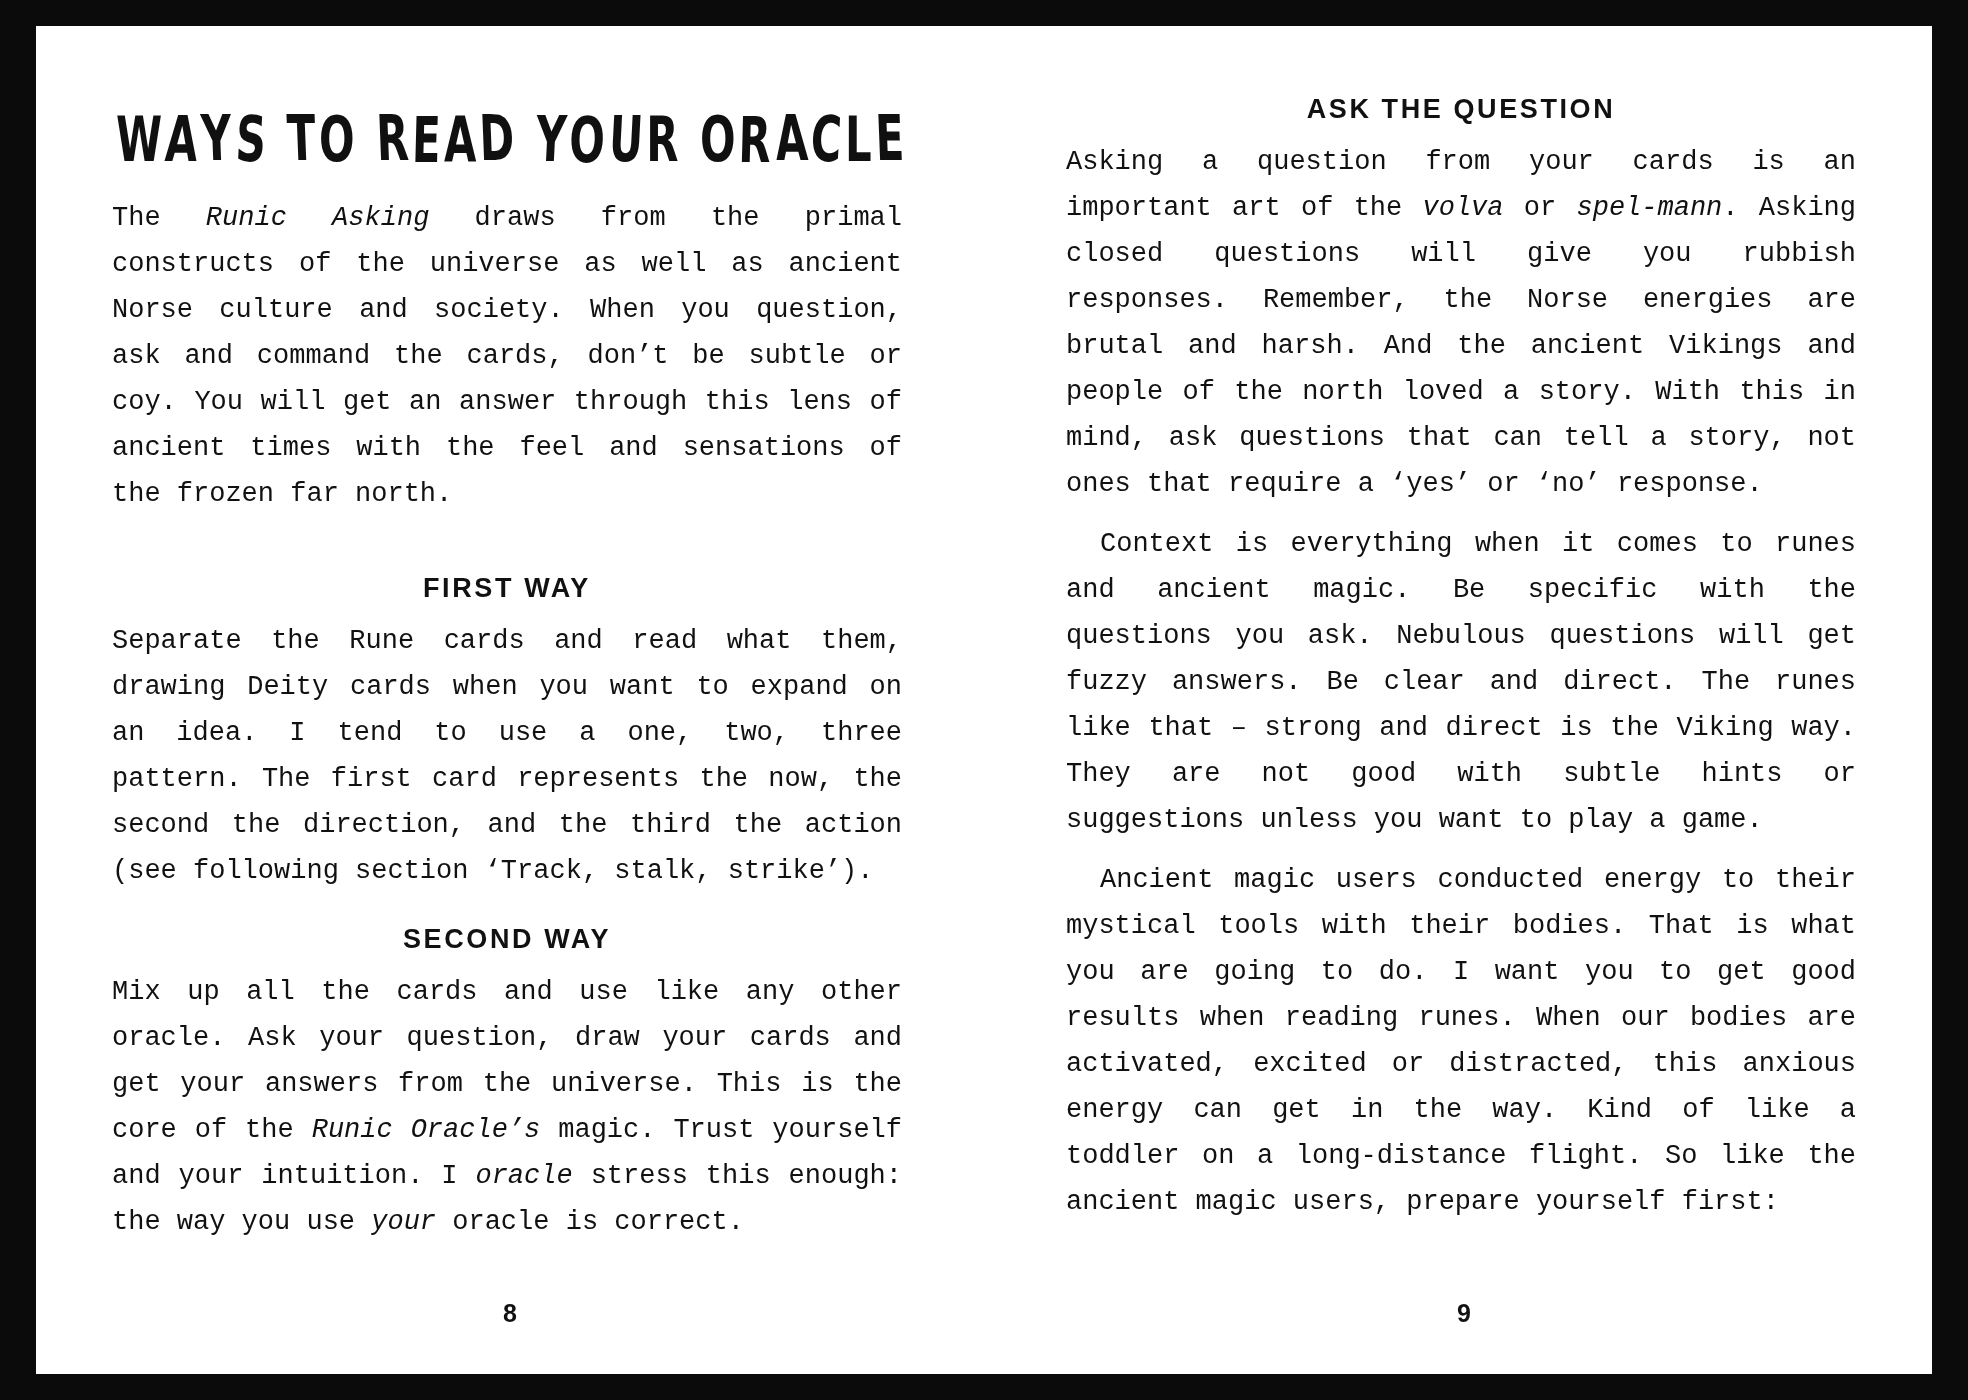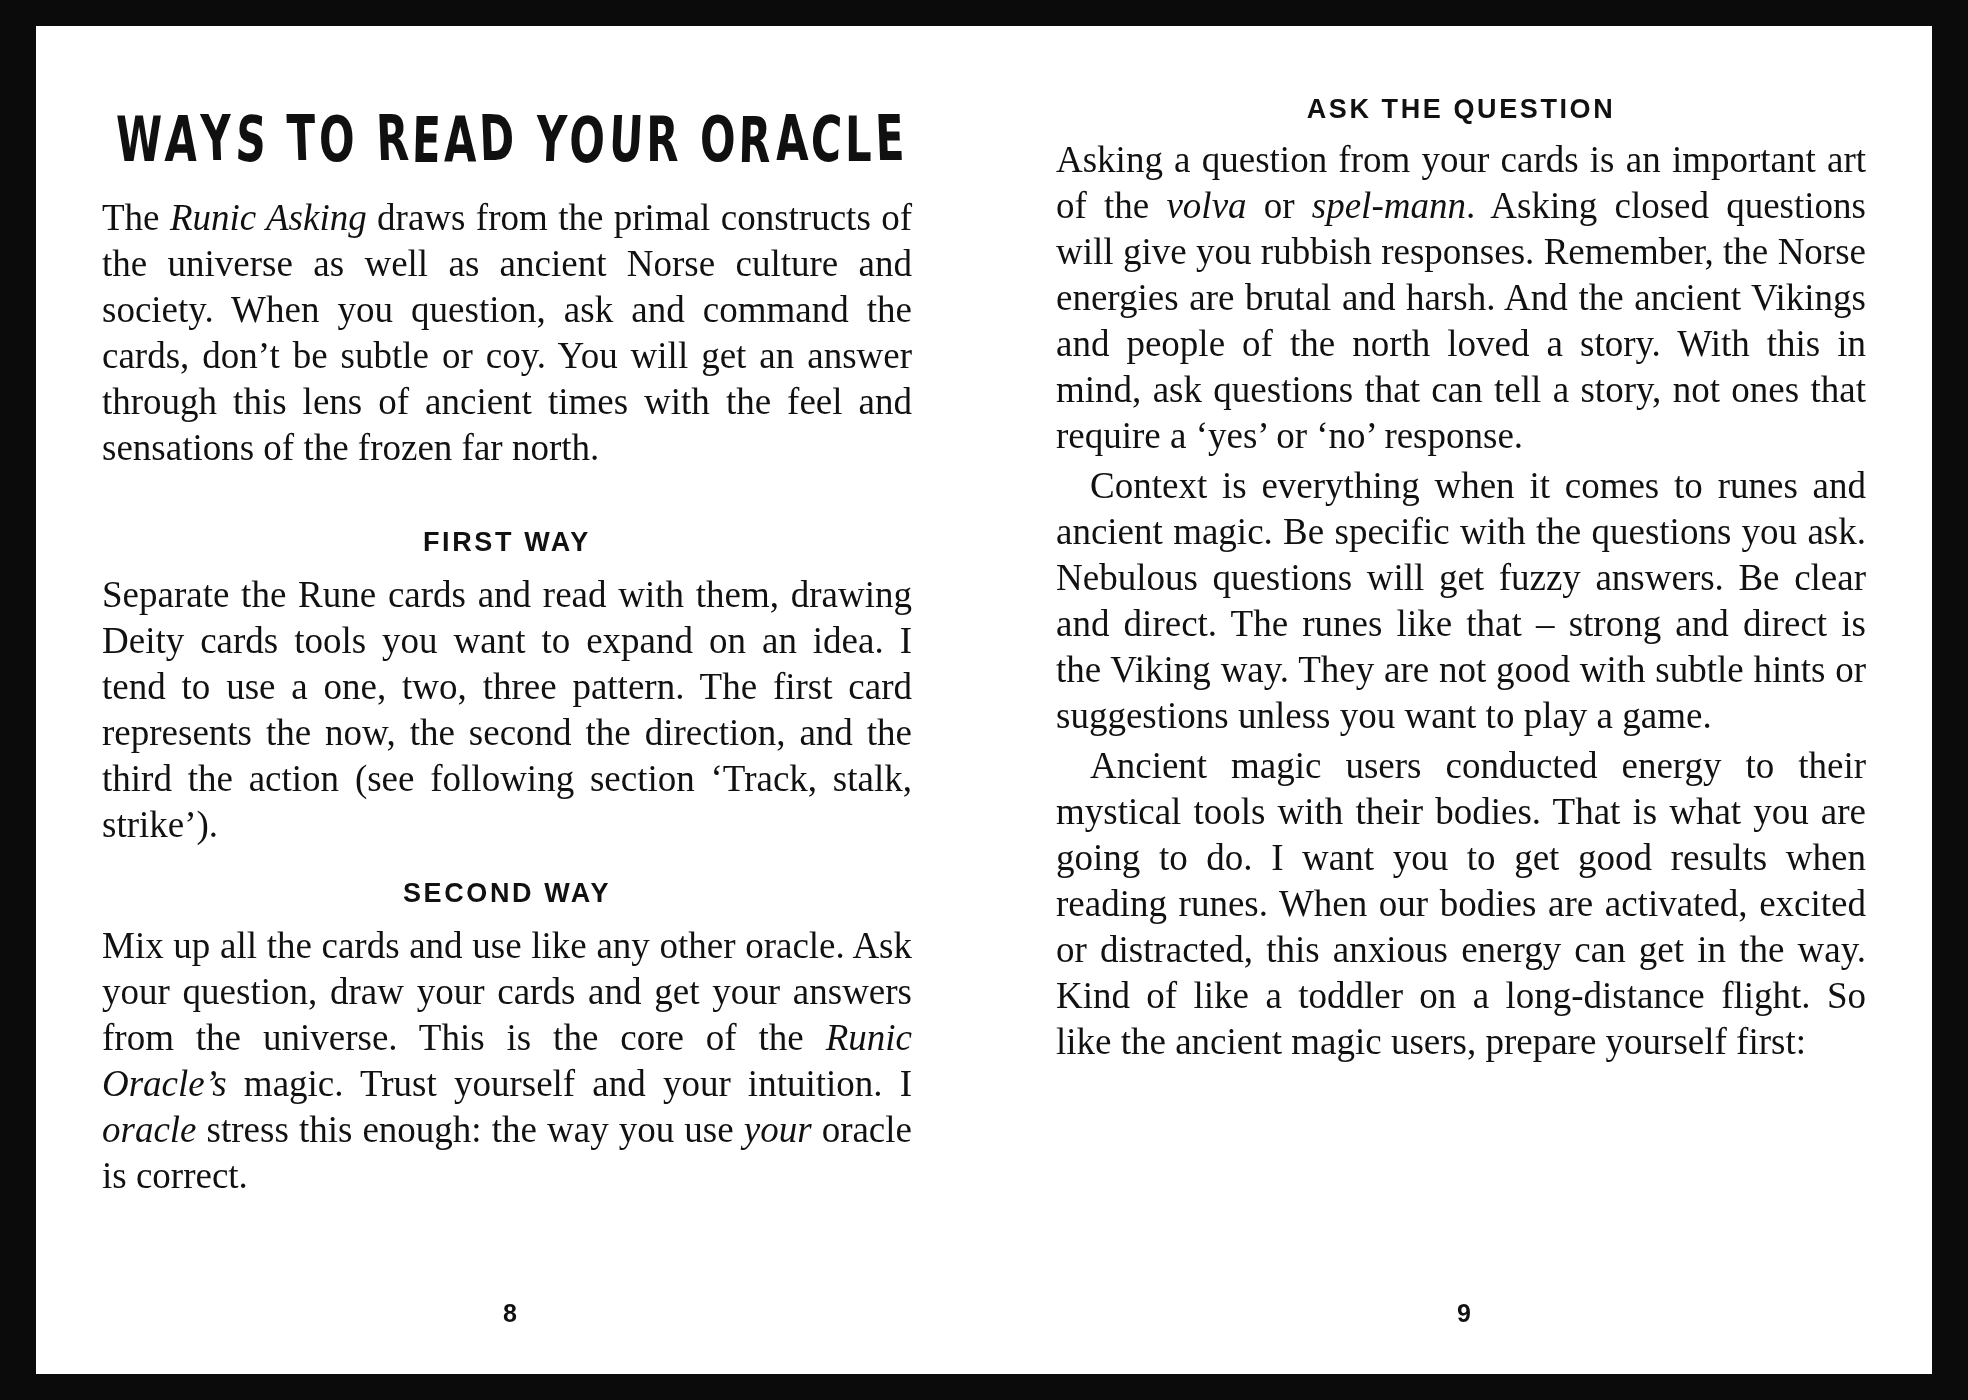--- a/index.html
+++ b/index.html
@@ -85,27 +85,27 @@
     text-align: center;
     text-transform: uppercase;
     margin: 0;
   }
   .heading-first  { margin-top: 56px; margin-bottom: 14px; }
   .heading-second { margin-top: 30px; margin-bottom: 14px; }
   .heading-ask    { margin-top: 6px;  margin-bottom: 12px; }
 
   
   .body-par {
-    font-family: Liberation Serif, serif;
-    font-size: 37px;
+    font-family: Liberation Mono, monospace;
+    font-size: 27px;
     line-height: 46px;
     color: #111111;
     text-align: justify;
     text-justify: inter-word;
-    margin: 4px;
+    margin: 14px;
     hyphens: none;
   }
   .body-par + .body-par { margin-top: 0; }
   .indent { text-indent: 34px; }
   .body-par i, .body-par em {
     font-style: italic;
   }
 
   .intro-par { margin-top: 40px; }
 
@@ -134,21 +134,21 @@
       <div class="column">
 
         <h1 class="rune-title" id="rune-title"><span class="rune-ch">W</span><span class="rune-ch">A</span><span class="rune-ch">Y</span><span class="rune-ch">S</span><span class="rune-ch">&nbsp;</span><span class="rune-ch">T</span><span class="rune-ch">O</span><span class="rune-ch">&nbsp;</span><span class="rune-ch">R</span><span class="rune-ch">E</span><span class="rune-ch">A</span><span class="rune-ch">D</span><span class="rune-ch">&nbsp;</span><span class="rune-ch">Y</span><span class="rune-ch">O</span><span class="rune-ch">U</span><span class="rune-ch">R</span><span class="rune-ch">&nbsp;</span><span class="rune-ch">O</span><span class="rune-ch">R</span><span class="rune-ch">A</span><span class="rune-ch">C</span><span class="rune-ch">L</span><span class="rune-ch">E</span></h1>
 
         <p class="body-par intro-par">
           <span>The </span><i>Runic Asking</i><span> draws from the primal constructs of the universe as well as ancient Norse culture and society. When you question, ask and command the cards, don’t be subtle or coy. You will get an answer through this lens of ancient times with the feel and sensations of the frozen far north.</span>
         </p>
 
         <h2 class="section-heading heading-first">FIRST WAY</h2>
 
-        <p class="body-par">Separate the Rune cards and read with them, drawing Deity cards tools you want to expand on an idea. I tend to use a one, two, three pattern. The first card represents the now, the second the direction, and the third the action (see following section ‘Track, stalk, strike’).</p>
+        <p class="body-par">Separate the Rune cards and read what them, drawing Deity cards when you want to expand on an idea. I tend to use a one, two, three pattern. The first card represents the now, the second the direction, and the third the action (see following section ‘Track, stalk, strike’).</p>
 
         <h2 class="section-heading heading-second">SECOND WAY</h2>
 
         <p class="body-par">
           <span>Mix up all the cards and use like any other oracle. Ask your question, draw your cards and get your answers from the universe. This is the core of the </span><i>Runic Oracle’s</i><span> magic. Trust yourself and your intuition. I </span><i>oracle</i><span> stress this enough: the way you use </span><i>your</i><span> oracle is correct.</span>
         </p>
 
       </div>
       <div class="page-number">8</div>
     </div>

